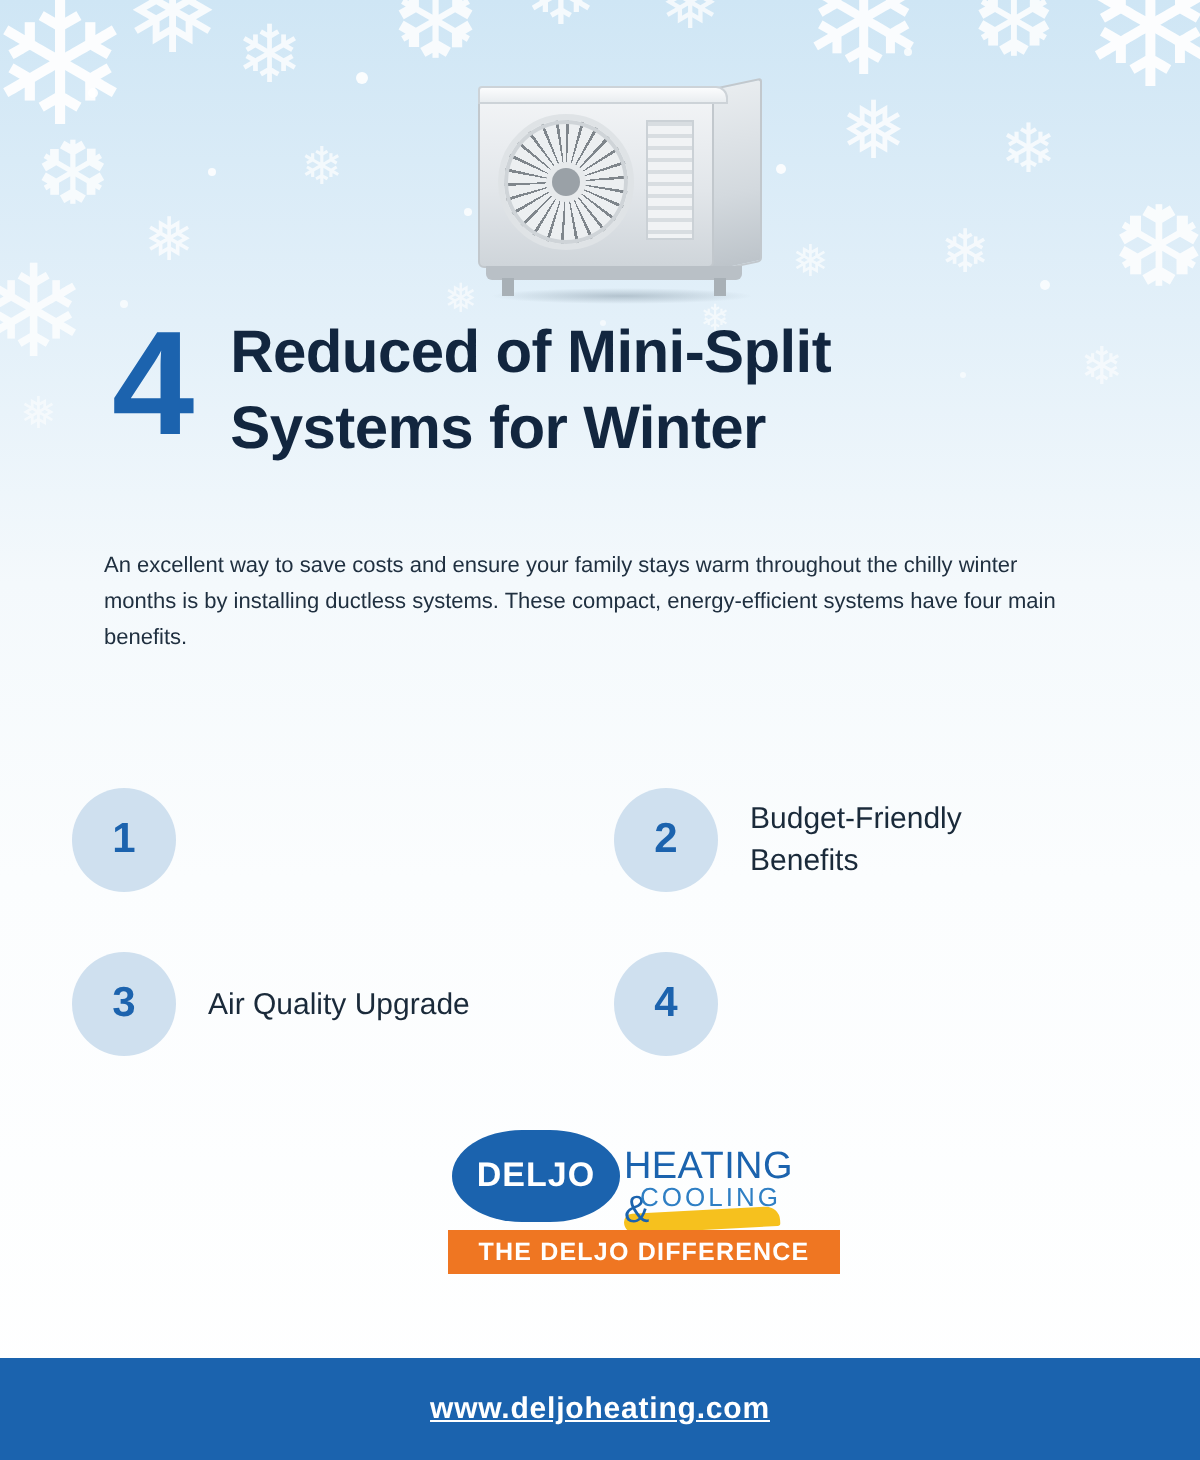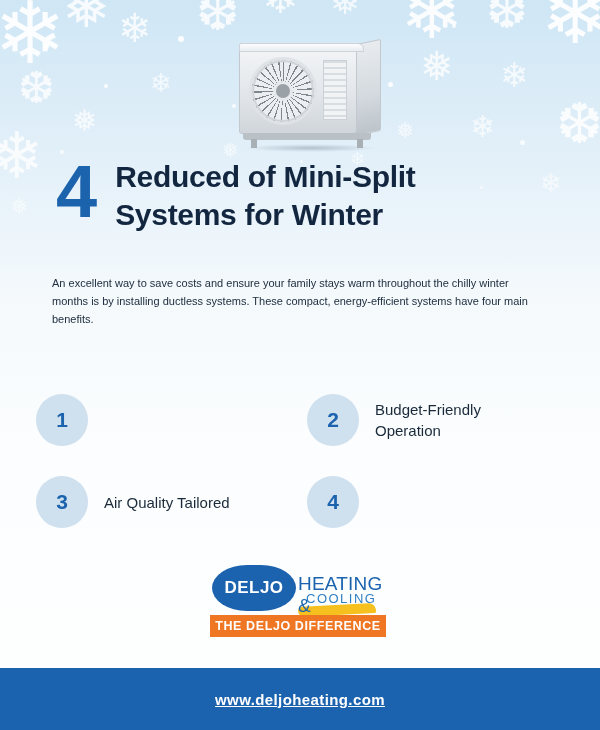--- a/index.html
+++ b/index.html
@@ -176,21 +176,21 @@
   }
   .benefit-label {
     font-size: 15px;
     line-height: 1.4;
     color: #1a2a3a;
     max-width: 160px;
   }
   
   .logo {
     position: absolute;
-    left: 202px;
+    left: 216px;
     top: 563px;
     width: 190px;
     height: 86px;
   }
   .logo-badge {
     position: absolute;
     left: 10px; top: 2px;
     width: 84px; height: 46px;
     background: #1b63ae;
     border-radius: 50% / 60%;
@@ -217,21 +217,21 @@
     position: absolute;
     left: 104px; top: 28px;
     color: #2f7fc4;
     font-size: 13px;
     font-weight: normal;
     letter-spacing: 1.5px;
   }
   .logo-ribbon {
     position: absolute;
     left: 8px; top: 52px;
-    width: 176px; height: 22px;
+    width: 196px; height: 22px;
     background: #ef7622;
     display: flex;
     align-items: center;
     justify-content: center;
   }
   .logo-ribbon span {
     color: #ffffff;
     font-size: 12.5px;
     font-weight: bold;
     letter-spacing: 0.6px;
@@ -243,21 +243,21 @@
     background: #f6c11e;
     border-radius: 6px 10px 2px 8px;
     transform: rotate(-3deg);
   }
   
   .footer {
     position: absolute;
     left: 0;
     bottom: 0;
     width: 600px;
-    height: 62px;
+    height: 51px;
     background: #1b63ae;
     display: flex;
     align-items: center;
     justify-content: center;
   }
   .footer-url {
     color: #ffffff;
     font-size: 15px;
     font-weight: bold;
     letter-spacing: 0.4px;
@@ -321,25 +321,25 @@
   </div>
 
   <p class="intro">An excellent way to save costs and ensure your family stays warm throughout the chilly winter months is by installing ductless systems. These compact, energy-efficient systems have four main benefits.</p>
 
   <div class="benefits">
     <div class="benefit">
       <div class="badge">1</div>
     </div>
     <div class="benefit">
       <div class="badge">2</div>
-      <div class="benefit-label">Budget-Friendly Operation</div>
+      <div class="benefit-label">Budget-Friendly Benefits</div>
     </div>
     <div class="benefit">
       <div class="badge">3</div>
-      <div class="benefit-label">Air Quality Tailored</div>
+      <div class="benefit-label">Air Quality Upgrade</div>
     </div>
     <div class="benefit">
       <div class="badge">4</div>
     </div>
   </div>
 
   <div class="logo">
     <div class="logo-badge"></div>
     <div class="logo-deljo">DELJO</div>
     <div class="logo-swoosh"></div>

